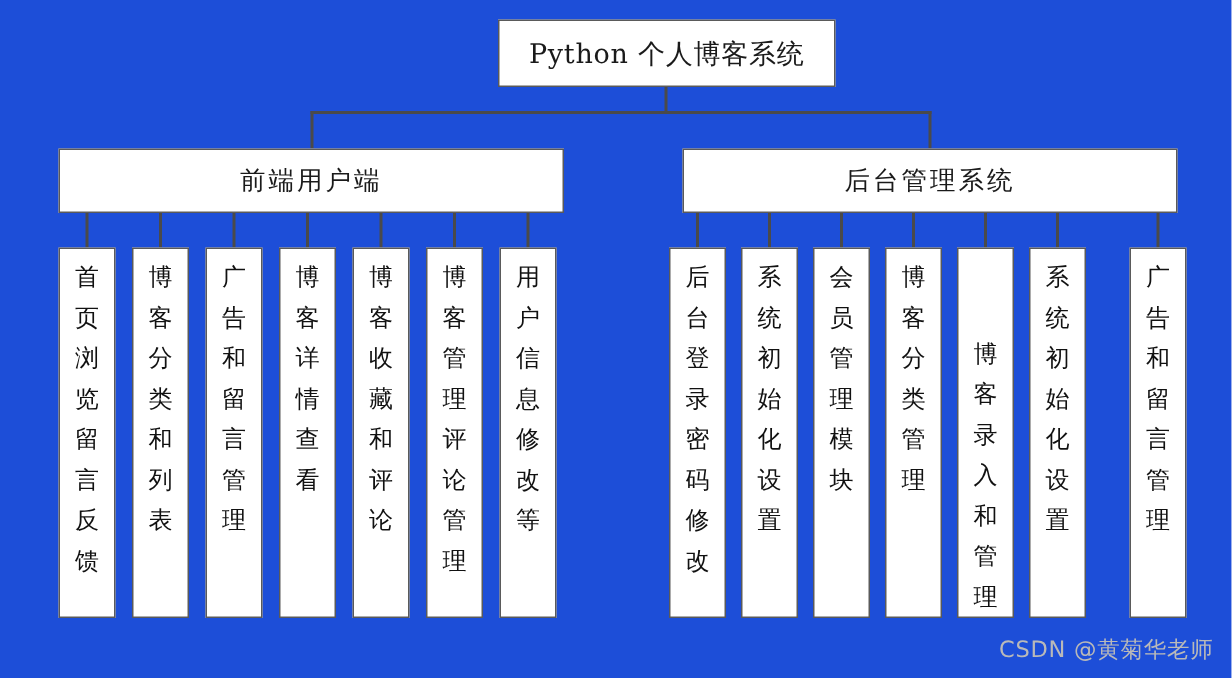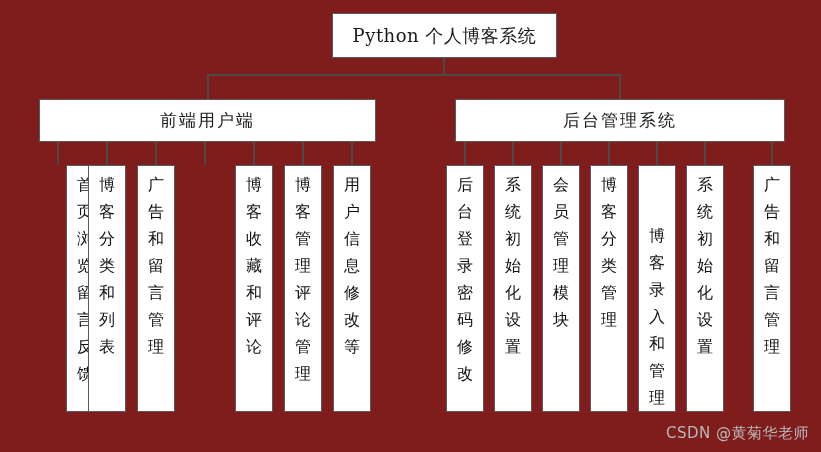--- a/index.html
+++ b/index.html
@@ -7,21 +7,21 @@
     padding: 0;
     background: #ffffff;
   }
   body {
     font-family: "DejaVu Sans", "Liberation Sans", sans-serif;
   }
   #canvas {
     position: relative;
     width: 821px;
     height: 452px;
-    background: #7f1d1d;
+    background: #1d4ed8;
     overflow: hidden;
   }
   
   .node {
     position: absolute;
     box-sizing: border-box;
     background: #ffffff;
     border: 1px solid #5a5a5a;
     display: flex;
     align-items: center;
@@ -118,28 +118,31 @@
   </div>
 
   <div class="vline" style="left:57px;  top:142px; height:23px;"></div>
   <div class="vline" style="left:106px; top:142px; height:23px;"></div>
   <div class="vline" style="left:155px; top:142px; height:23px;"></div>
   <div class="vline" style="left:204px; top:142px; height:23px;"></div>
   <div class="vline" style="left:253px; top:142px; height:23px;"></div>
   <div class="vline" style="left:302px; top:142px; height:23px;"></div>
   <div class="vline" style="left:351px; top:142px; height:23px;"></div>
 
-  <div class="node leaf" style="left:39px;margin-left:27px;">
+  <div class="node leaf" style="left:39px;">
     <span class="vlabel">首页浏览留言反馈</span>
   </div>
   <div class="node leaf" style="left:88px;">
     <span class="vlabel">博客分类和列表</span>
   </div>
   <div class="node leaf" style="left:137px;">
     <span class="vlabel">广告和留言管理</span>
+  </div>
+  <div class="node leaf" style="left:186px;">
+    <span class="vlabel">博客详情查看</span>
   </div>
   <div class="node leaf" style="left:235px;">
     <span class="vlabel">博客收藏和评论</span>
   </div>
   <div class="node leaf" style="left:333px;">
     <span class="vlabel">用户信息修改等</span>
   </div>
   <div class="node leaf" style="left:284px;">
     <span class="vlabel">博客管理评论管理</span>
   </div>

